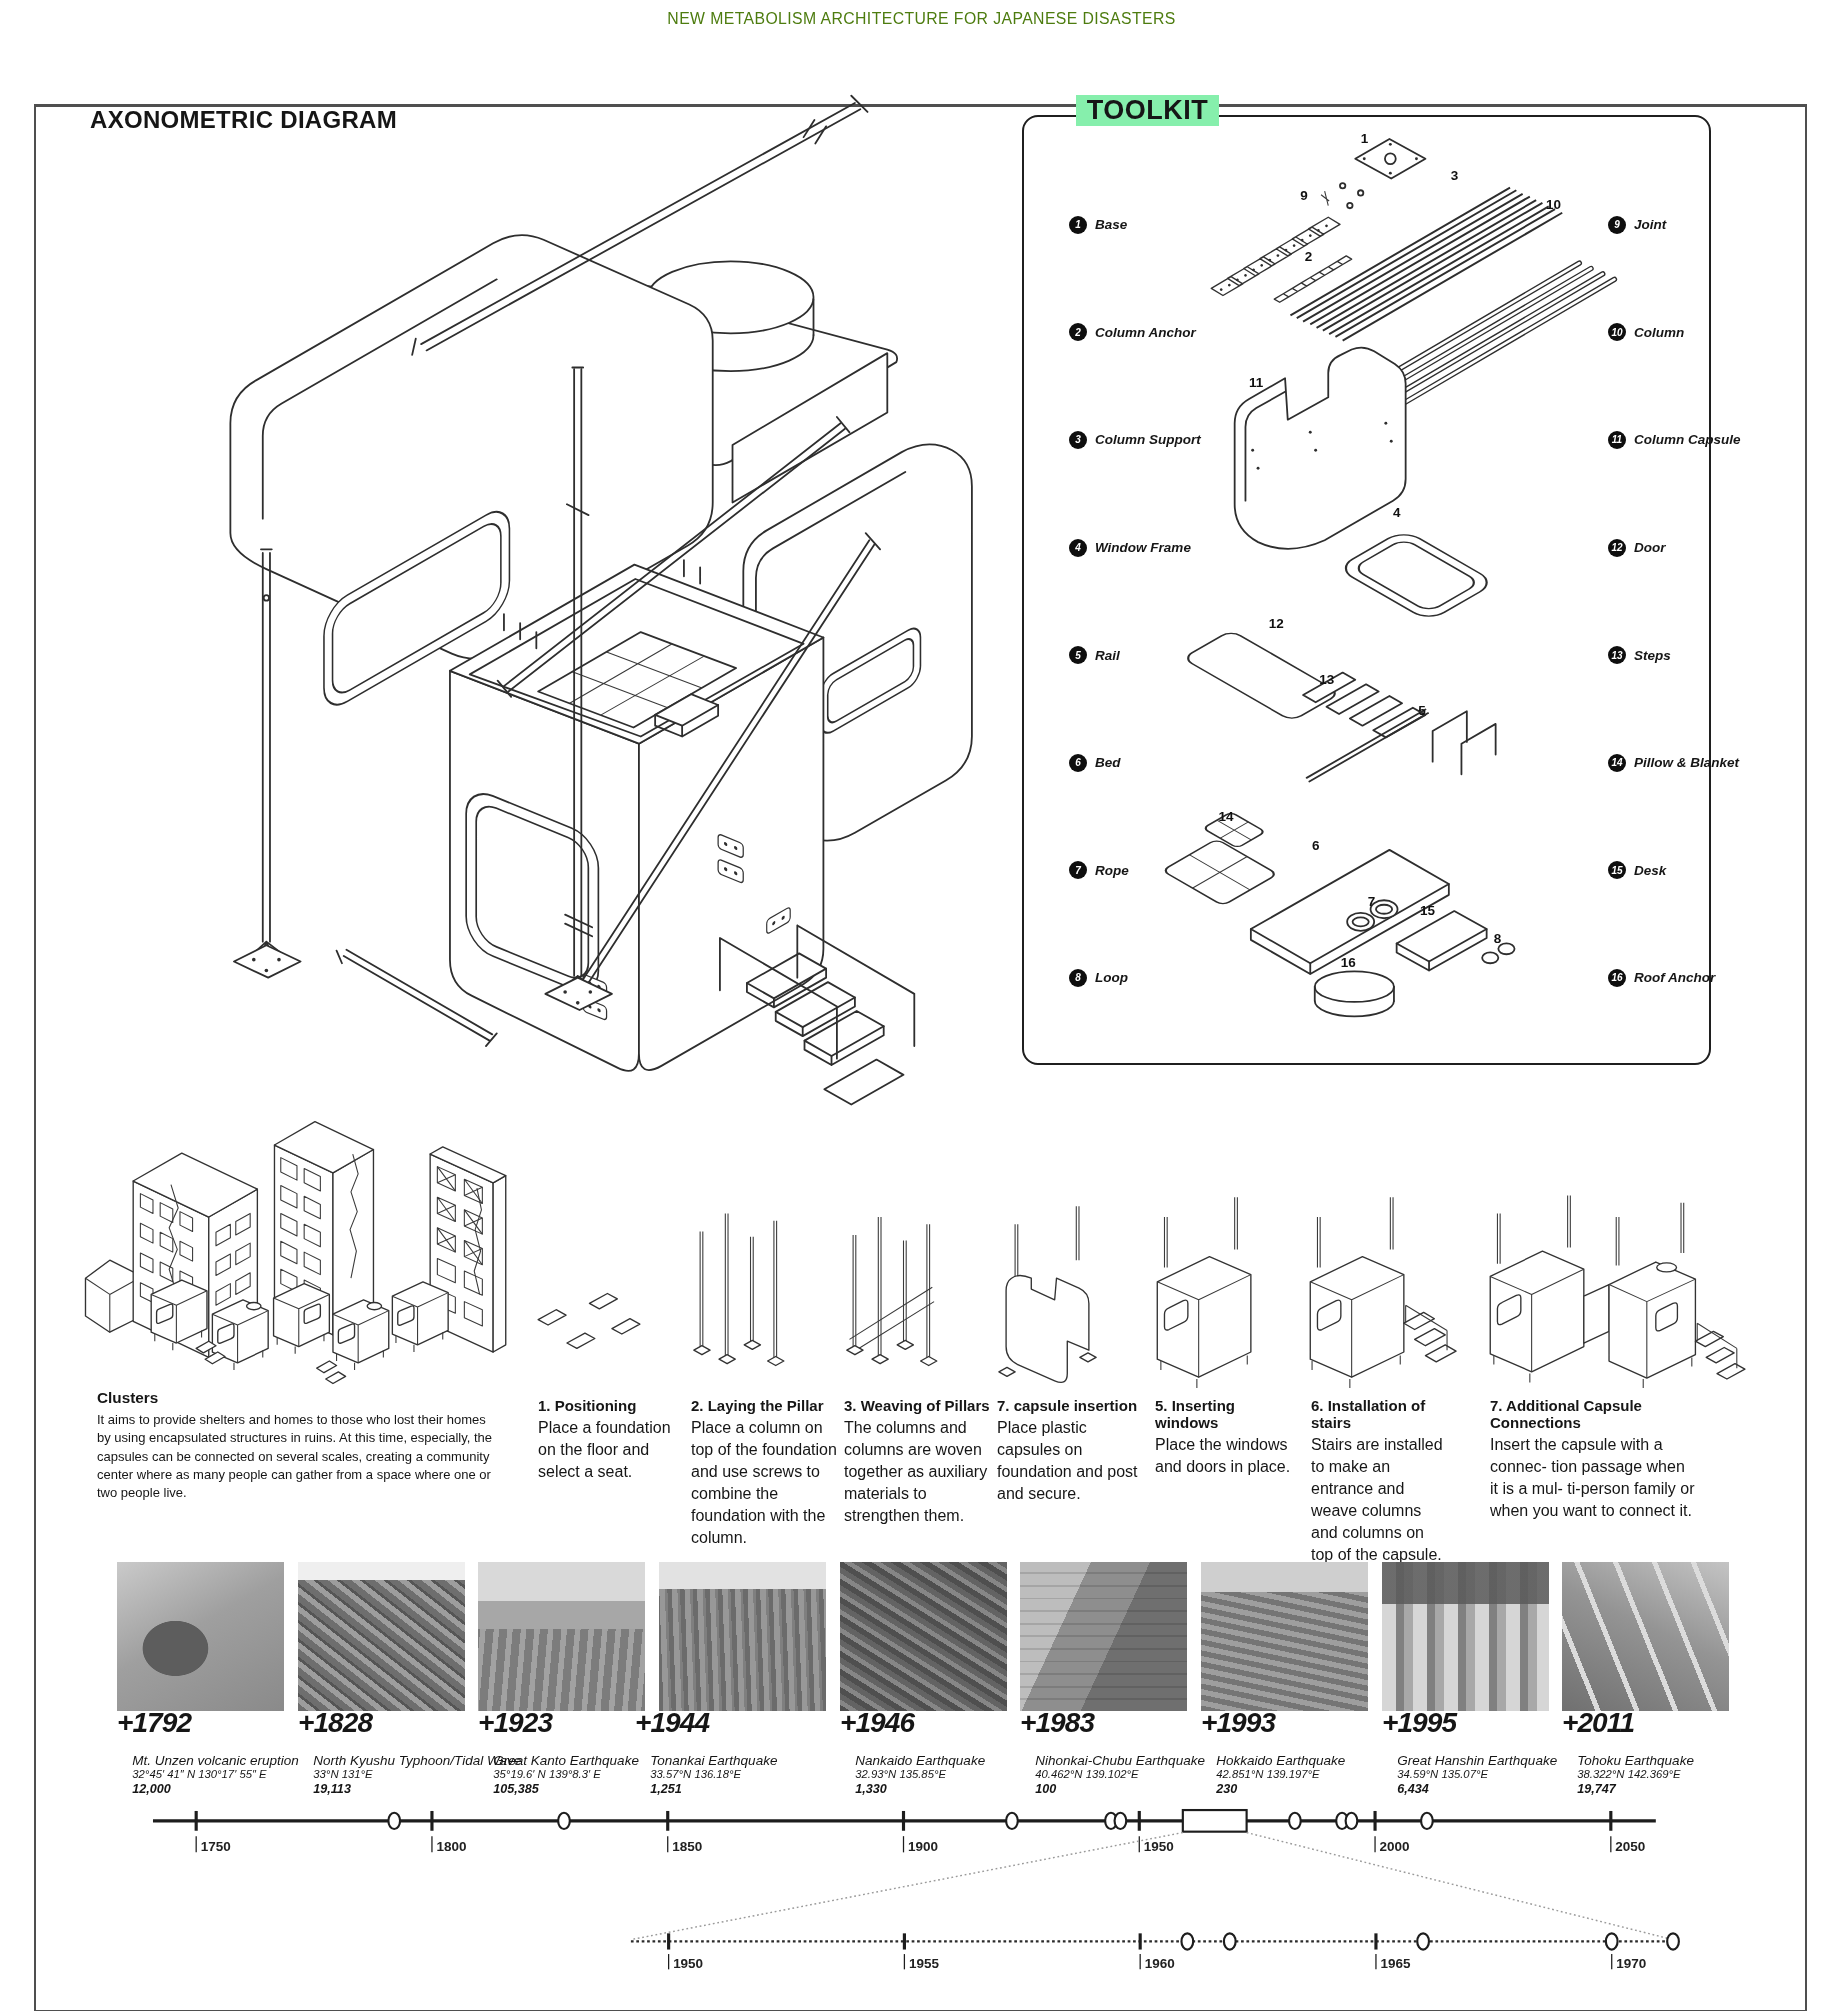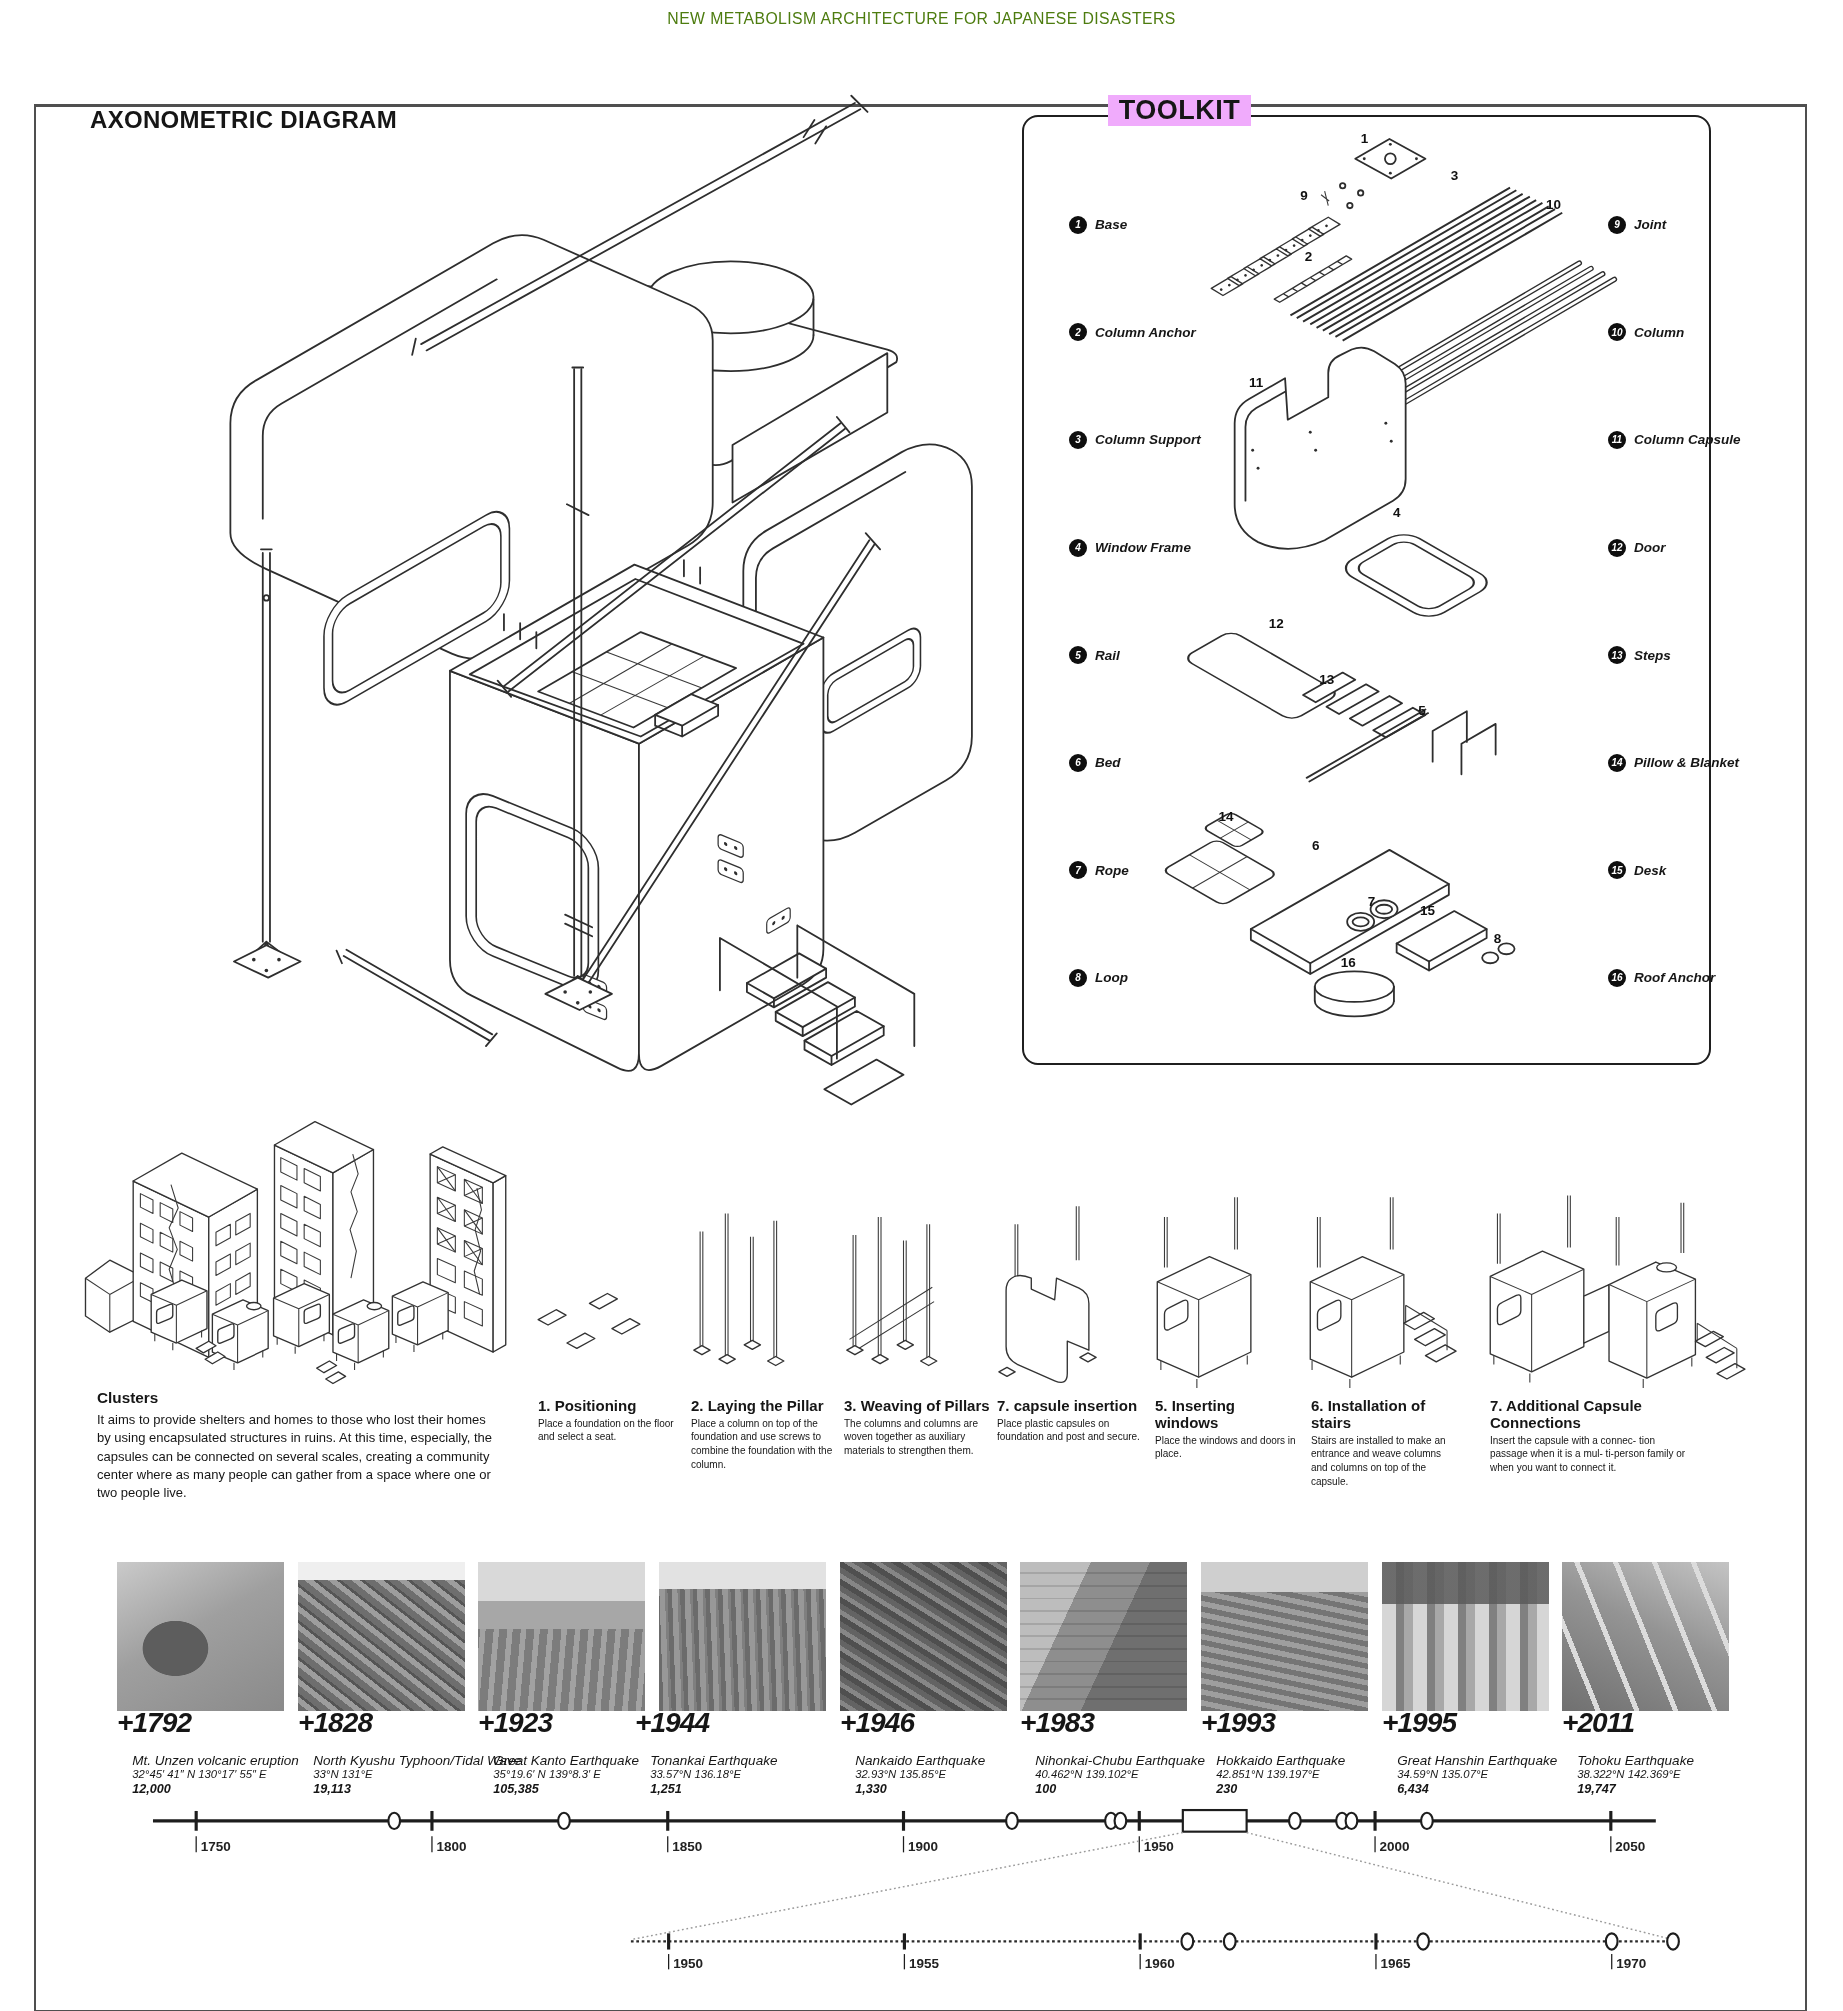--- a/index.html
+++ b/index.html
@@ -6,35 +6,35 @@
   body{width:1843px;height:2012px;position:relative;background:#fff;color:#161616;
        font-family:"Liberation Sans",sans-serif;overflow:hidden}
   #page-title{position:absolute;top:10px;left:0;width:100%;text-align:center;
        font-size:15.8px;letter-spacing:0.4px;color:#4d7c0f}
   #frame{position:absolute;left:34px;top:104px;width:1773px;height:1908px;
        border:2.7px solid #4f4f4f;border-top-width:3.6px;box-sizing:border-box}
   #axon-heading{position:absolute;left:90px;top:106px;font-size:24px;font-weight:bold;letter-spacing:0.3px}
   #artwork{position:absolute;left:0;top:0}
   #toolkit-box{position:absolute;left:1022px;top:115px;width:689px;height:950px;
        border:2.7px solid #1f1f1f;border-radius:16px;box-sizing:border-box}
-  #toolkit-heading{position:absolute;left:1108px;top:95px;font-size:27px;font-weight:bold;
-       background:#f0abfc;padding:0 10.8px;letter-spacing:0.5px}
+  #toolkit-heading{position:absolute;left:1076px;top:95px;font-size:27px;font-weight:bold;
+       background:#86efac;padding:0 10.8px;letter-spacing:0.5px}
   .tk-col{position:absolute;width:171px}
   #toolkit-list-left{left:1069px;top:214px}
   #toolkit-list-right{left:1608px;top:214px}
   .tk-item{display:flex;align-items:center;gap:8px;height:21.6px;margin-bottom:86px;white-space:nowrap}
   .tk-num{flex:0 0 auto;width:18px;height:18px;border-radius:50%;background:#0e0e0e;color:#fff;
        font-size:10px;font-weight:bold;font-style:italic;display:flex;align-items:center;justify-content:center}
   .tk-label{font-size:13.5px;font-weight:bold;font-style:italic}
   #clusters-text{position:absolute;left:97px;top:1389px;width:398px}
   #clusters-text h3{margin:0 0 3.6px;font-size:15.3px}
   #clusters-text p{margin:0;font-size:13px;line-height:1.42}
   .step-col{position:absolute;top:1397px}
   .step-col h4{margin:0 0 2.7px;font-size:15px}
-  .step-col p{margin:0;font-size:10px;line-height:1.38}
+  .step-col p{margin:0;font-size:16px;line-height:1.38}
   .photo{position:absolute;top:1562px;width:167px;height:149px;background:#9a9a9a}
   .p1{background:radial-gradient(81px 68px at 35% 58%,#5d5d5d 0 40%,rgba(0,0,0,0) 41%),
        linear-gradient(150deg,#cacaca,#9f9f9f 45%,#8a8a8a)}
   .p2{background:linear-gradient(180deg,#efefef 0 12%,rgba(0,0,0,0) 12%),
        repeating-linear-gradient(38deg,#6e6e6e 0 6.3px,#9d9d9d 6.3px 11.7px,#555 11.7px 14.4px)}
   .p3{background:linear-gradient(180deg,#d9d9d9 0 26%,#a7a7a7 26% 45%,rgba(0,0,0,0) 45%),
        repeating-linear-gradient(95deg,#7c7c7c 0 8px,#a2a2a2 8px 13.5px)}
   .p4{background:linear-gradient(180deg,#e2e2e2 0 18%,rgba(0,0,0,0) 18%),
        repeating-linear-gradient(88deg,#6b6b6b 0 4.5px,#989898 4.5px 10px,#7f7f7f 10px 12.6px)}
   .p5{background:repeating-linear-gradient(32deg,#4f4f4f 0 5.4px,#868686 5.4px 10px,#636363 10px 15.3px)}

